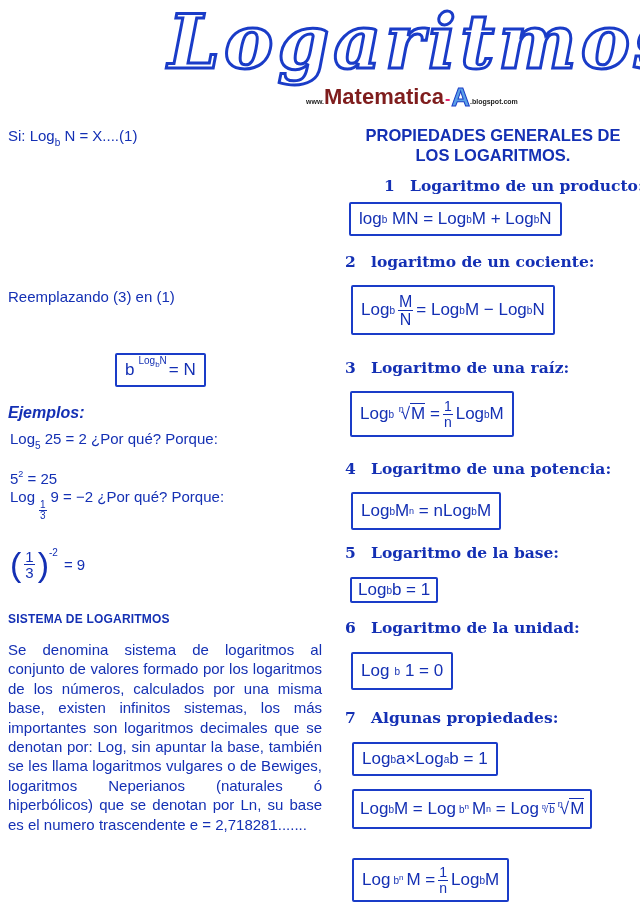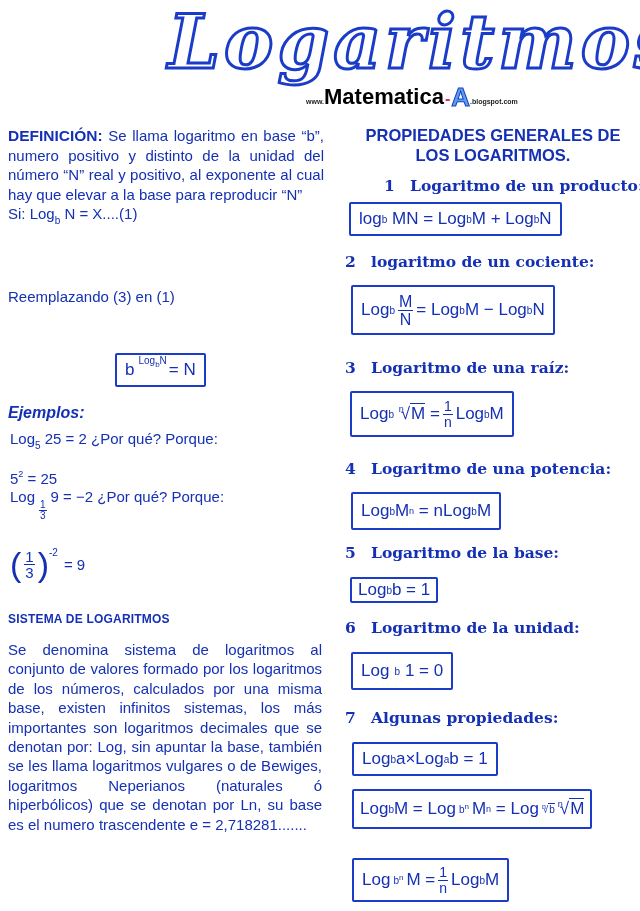--- a/index.html
+++ b/index.html
@@ -17,21 +17,21 @@
       font-size: 74px; letter-spacing: 4px; line-height: 84px;
       color: #ffffff;
       -webkit-text-stroke: 3px #1a3cc8;
       text-align: left;
     }
     .site {
       left: 306px; top: 84px; height: 24px; display: flex; align-items: flex-end;
       font-family: "Liberation Sans", sans-serif;
     }
     .site .www { font-size: 7px; color: #222; font-weight: bold; margin-bottom: 3px; }
-    .site .brand { font-size: 22px; font-weight: bold; color: #000000; letter-spacing: 0px; line-height: 22px; }
+    .site .brand { font-size: 22px; font-weight: bold; color: #7f1d1d; letter-spacing: 0px; line-height: 22px; }
     .site .dash { font-size: 16px; font-weight: bold; color: #e8246a; margin: 0 1px; }
     .site .a { font-size: 26px; font-weight: bold; color: #5aa0e6; -webkit-text-stroke: 1px #1a3cc8; line-height: 22px; }
     .site .blog { font-size: 7px; color: #222; font-weight: bold; margin-bottom: 3px; }
 
     
     .lcol { left: 8px; top: 126px; width: 316px; font-size: 15px; line-height: 19.5px; }
     .just { text-align: justify; text-align-last: left; }
     .defhead { font-weight: bold; font-size: 15.5px; }
     .line { white-space: nowrap; }
     sub.s { font-size: 10px; vertical-align: -5px; }
@@ -65,24 +65,20 @@
 <div class="abs title">Logaritmos</div>
 <div class="abs site">
   <span class="www">www.</span>
   <span class="brand">Matematica</span>
   <span class="dash">-</span>
   <span class="a">A</span>
   <span class="blog">.blogspot.com</span>
 </div>
 
 <div class="abs lcol">
-  <div class="just">
-    <span class="defhead">DEFINICIÓN:</span><span> Se llama logaritmo en</span>
-    <span>base “b”, numero positivo y distinto de la unidad del número “N” real y positivo, al exponente al cual hay que elevar a la base para reproducir “N”</span>
-  </div>
   <div class="line">
     <span>Si: Log</span><sub class="s">b</sub>&nbsp;<span>N = X....(1)</span>
   </div>
 </div>
 
 <div class="abs" style="left:8px; top:287px; font-size:15px; line-height:20px; white-space:nowrap;">
   <div>Reemplazando (3) en (1)</div>
 </div>
 
 <div class="box" style="left:115px; top:353px; height:30px; padding:0 8px;">

